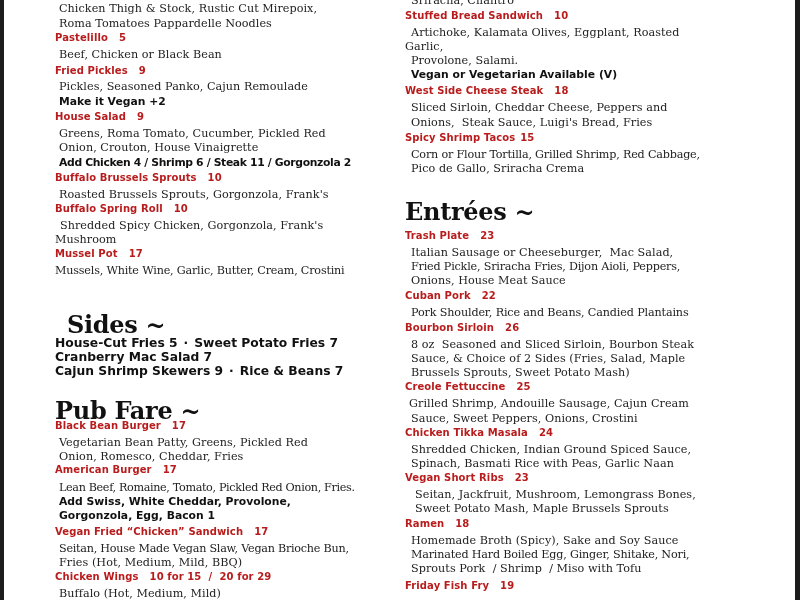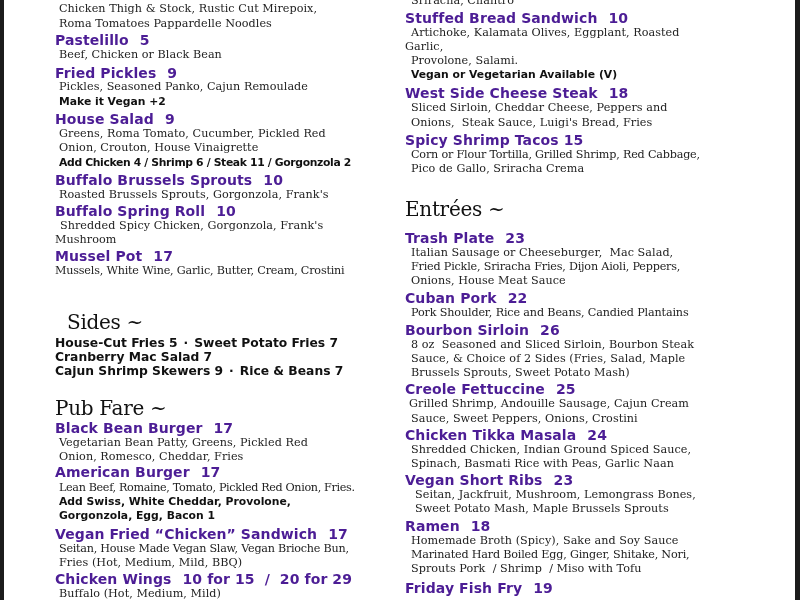--- a/index.html
+++ b/index.html
@@ -5,25 +5,25 @@
     * { margin: 0; padding: 0; box-sizing: border-box; }
     html, body { width: 800px; height: 600px; overflow: hidden; background: #ffffff; }
     body { position: relative; font-family: "DejaVu Sans", sans-serif; color: #1a1a1a; }
     .edge-left { position: absolute; left: 0; top: 0; width: 4px; height: 600px; background: #1c1c1c; }
     .edge-right { position: absolute; right: 0; top: 0; width: 5px; height: 600px; background: #1c1c1c; }
     .page { position: absolute; left: 4px; top: 0; width: 776px; height: 600px; background: #ffffff; }
     .col { position: absolute; top: 0; }
     .col-left { left: 51px; width: 345px; }
     .col-right { left: 401px; width: 360px; }
     .abs { position: absolute; white-space: nowrap; }
-    .name { font-family: "DejaVu Sans", sans-serif; font-weight: bold; font-size: 14px; color: #4c1d95; letter-spacing: 0.1px; }
+    .name { font-family: "DejaVu Sans", sans-serif; font-weight: bold; font-size: 10px; color: #b91c1c; letter-spacing: 0.1px; }
     .name .price { margin-left: 11px; }
     .desc { font-family: "DejaVu Serif", serif; font-size: 11.2px; color: #222; letter-spacing: 0.05px; }
     .addon { font-family: "DejaVu Sans", sans-serif; font-weight: bold; font-size: 10.8px; color: #111; }
-    .section-title { font-family: "DejaVu Serif", serif; font-size: 20px; color: #111; font-weight: normal; letter-spacing: -0.3px; }
+    .section-title { font-family: "DejaVu Serif", serif; font-size: 24px; color: #111; font-weight: bold; letter-spacing: -0.3px; }
     .side-line { font-family: "DejaVu Sans", sans-serif; font-weight: bold; font-size: 12.3px; color: #111; }
     .dot { margin: 0 6px; font-weight: bold; }
   </style>
 </head>
 <body>
 
 <div class="edge-left"></div>
 <div class="page">
 
   <div class="col col-left">

